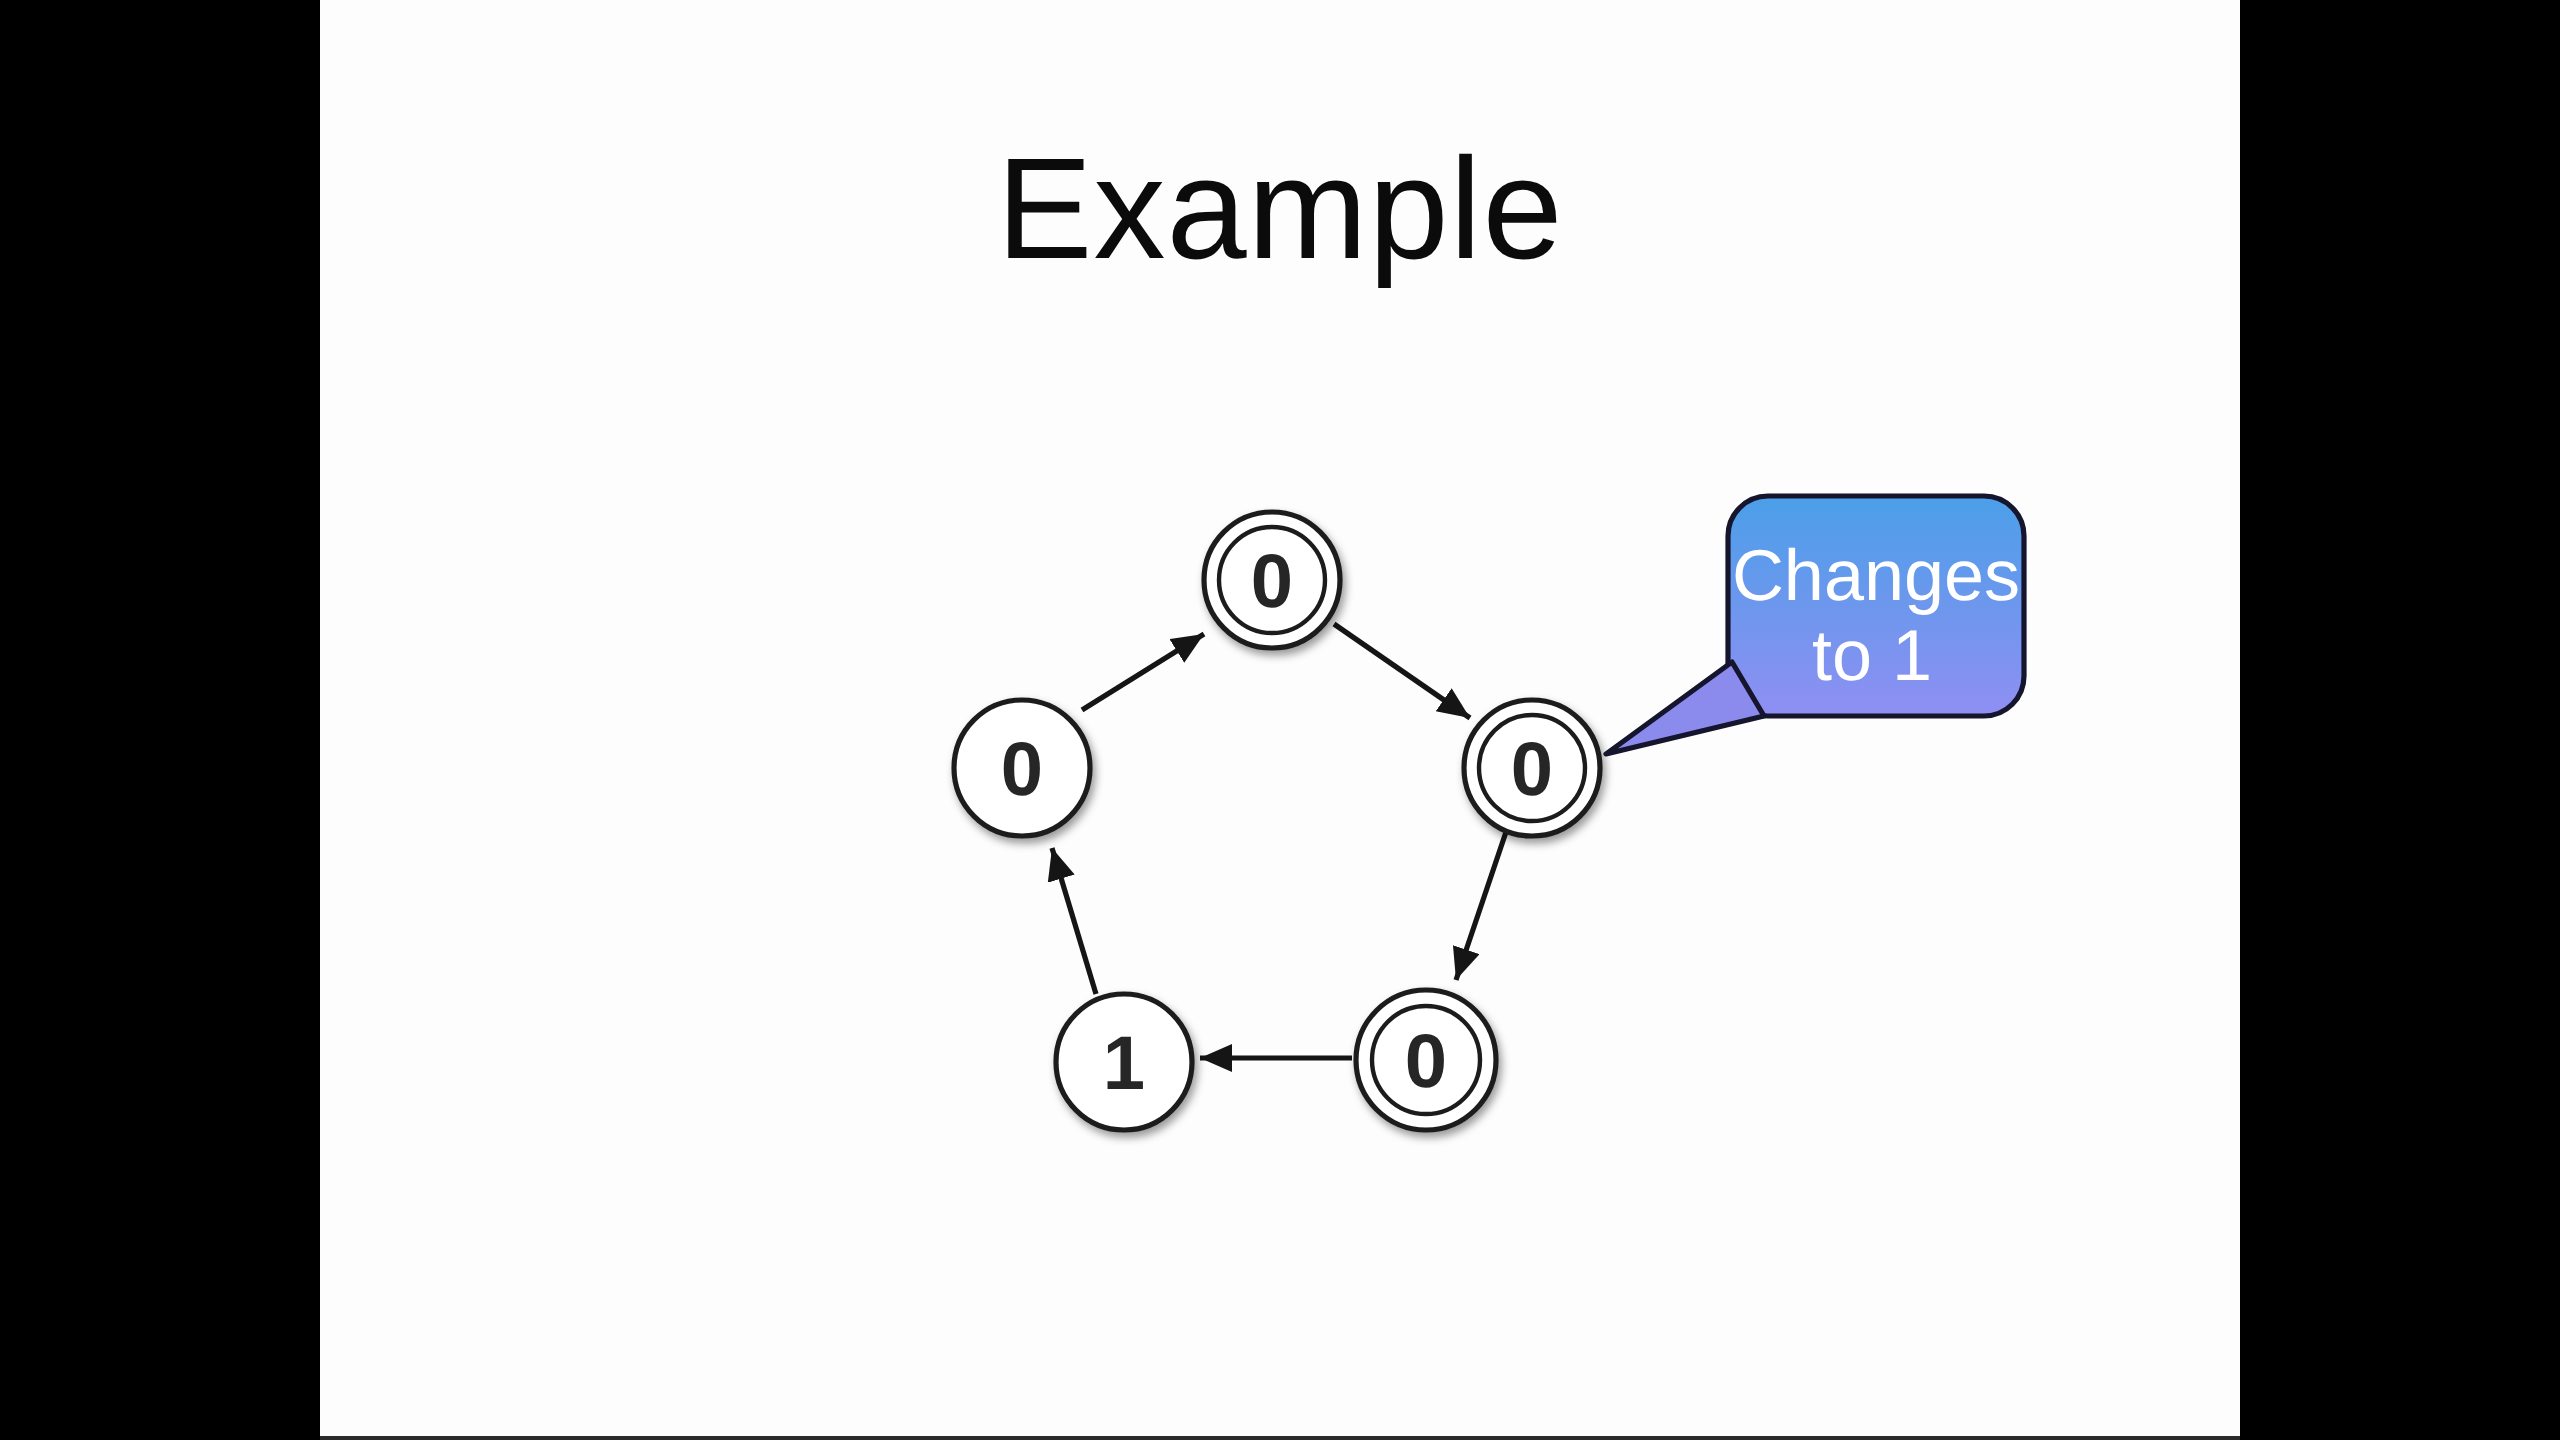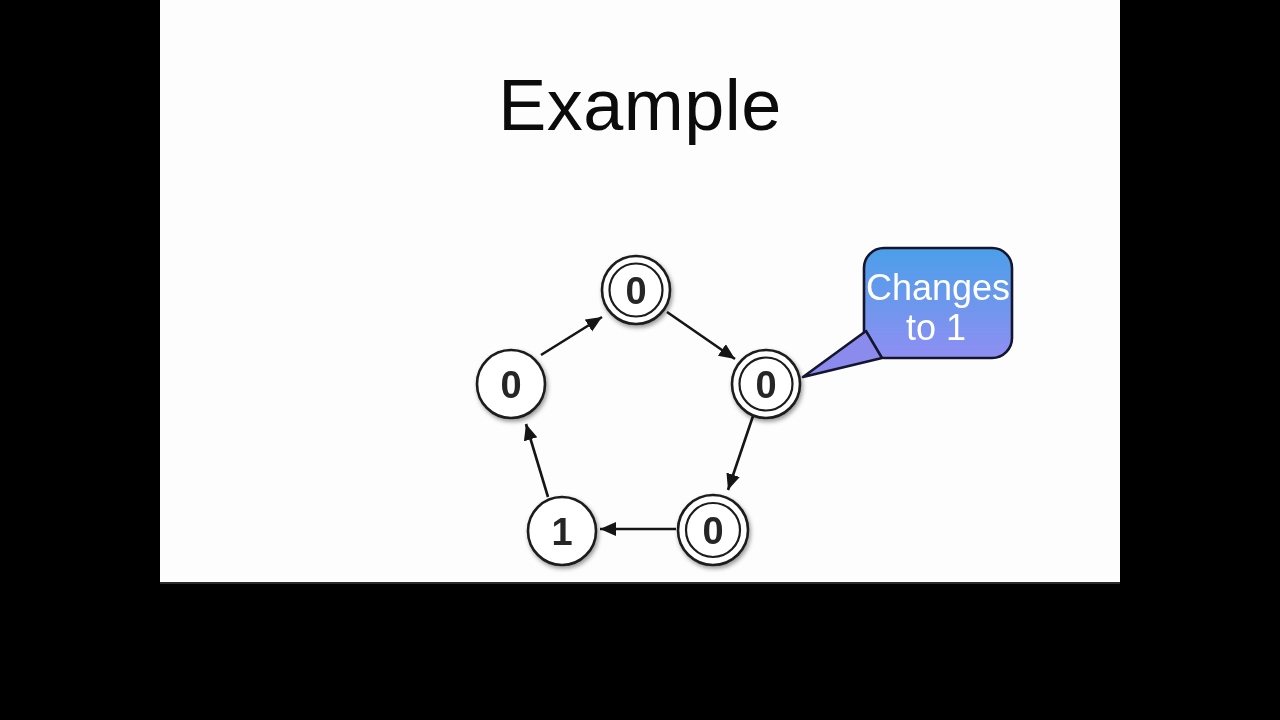--- a/index.html
+++ b/index.html
@@ -4,21 +4,21 @@
 <style>
   html, body {
     margin: 0;
     padding: 0;
     background: #000;
     font-family: "Liberation Sans", sans-serif;
   }
   .frame {
     position: relative;
     width: 1280px;
-    height: 584px;
+    height: 720px;
     background: #ffffff;
     overflow: hidden;
   }
   .letterbox {
     position: absolute;
     top: 0;
     height: 720px;
     background: #000;
     z-index: 3;
   }

